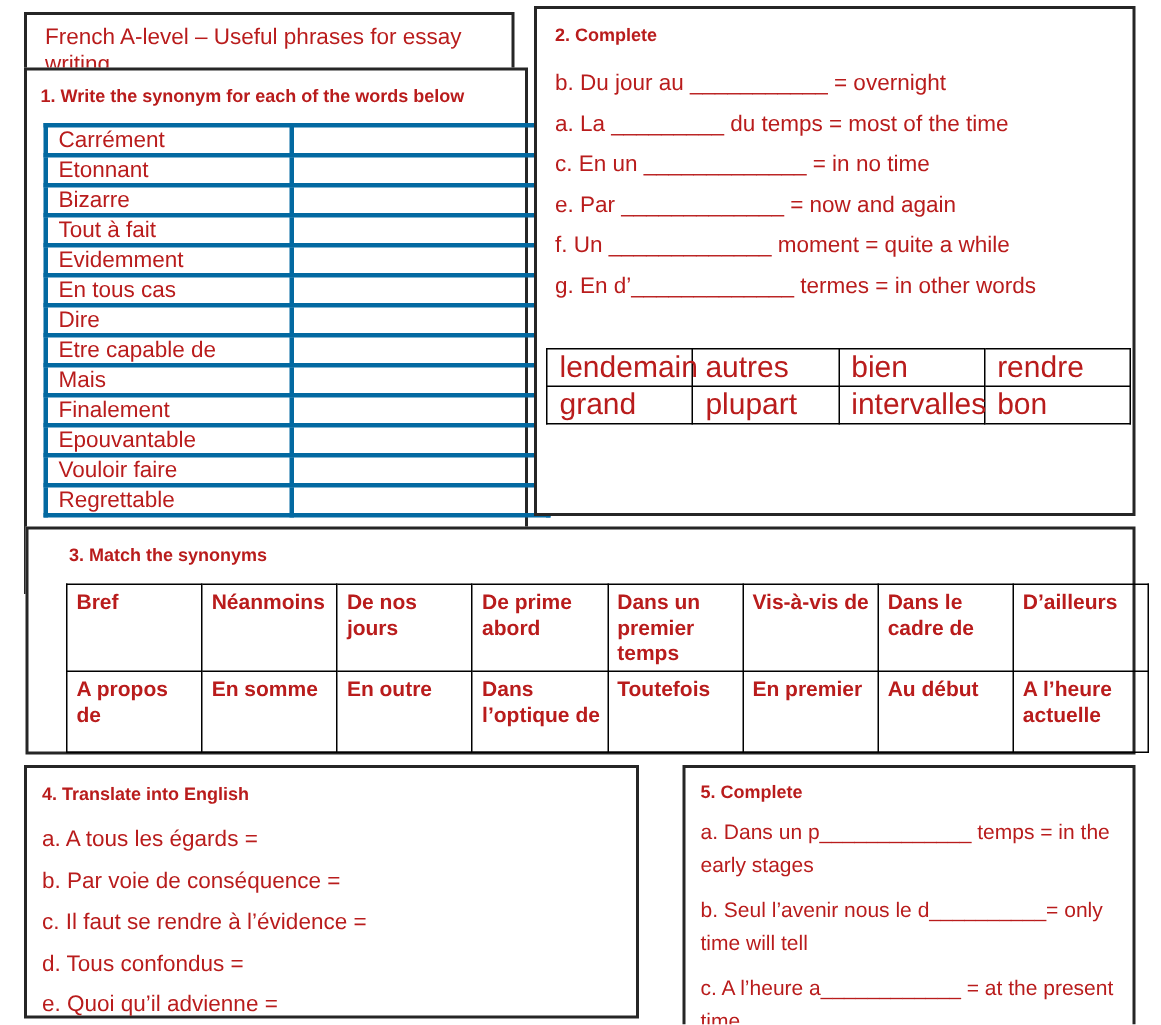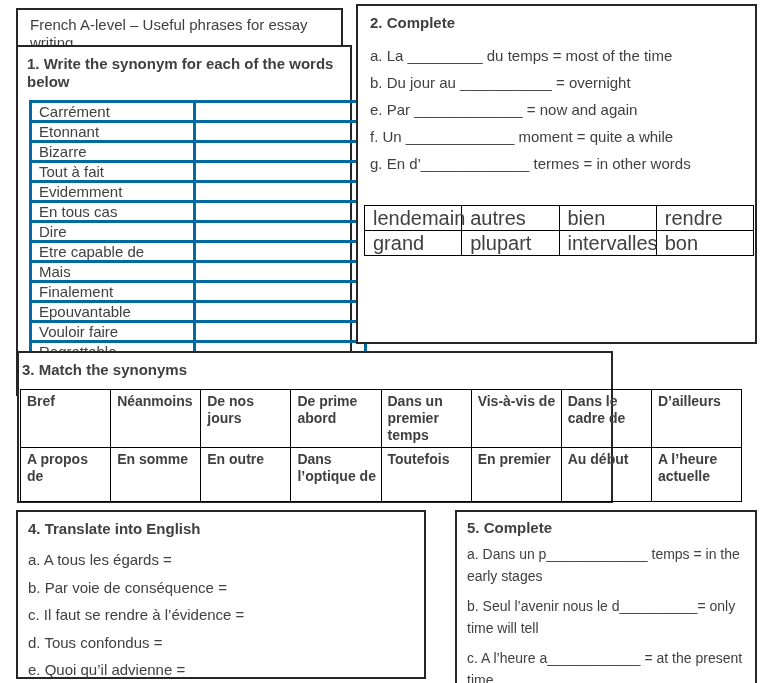--- a/index.html
+++ b/index.html
@@ -1,19 +1,19 @@
 <!DOCTYPE html>
 <html><head>
 <meta charset="utf-8">
 <style>
   html,body{margin:0;padding:0;background:#fff;}
   #page{position:relative;width:774px;height:683px;background:#ffffff;overflow:hidden;
-        font-family:"Liberation Sans",sans-serif;color:#404040;}
+        font-family:"Liberation Sans",sans-serif;color:#b91c1c;}
   .box{position:absolute;border:2px solid #262626;background:#fff;box-sizing:border-box;}
-  h2{font-size:15px;font-weight:bold;margin:0;line-height:18px;}
+  h2{font-size:12px;font-weight:bold;margin:0;line-height:18px;}
 
   
   #title-box{left:16px;top:8px;width:327px;height:40px;padding:6px 12px;font-size:15px;line-height:18px;}
 
   
   #box1{left:16px;top:45px;width:336px;height:351px;padding:8px 9px;}
   #box1 h2{margin-bottom:9px;}
   #synonym-table{border-collapse:collapse;table-layout:fixed;width:311px;margin-left:2px;}
   #synonym-table td{border:3px solid #0369a1;height:17px;font-size:15px;line-height:17px;
                     padding:0 2px 0 7px;overflow:hidden;white-space:nowrap;}
@@ -22,21 +22,21 @@
 
   
   #box2{left:356px;top:4px;width:401px;height:340px;padding:8px 12px;font-size:15px;}
   #box2 h2{margin-bottom:16px;}
   #box2 p.fill{margin:0 0 11px;line-height:16px;white-space:nowrap;}
   #word-bank{border-collapse:collapse;table-layout:fixed;width:390px;margin-left:-6px;margin-top:33px;}
   #word-bank td{border:1px solid #000;width:25%;height:24px;font-size:20px;line-height:17px;
                 padding:0 2px 0 8px;vertical-align:middle;}
 
   
-  #box3{left:17px;top:351px;width:596px;height:152px;padding:8px 3px;}
+  #box3{left:17px;top:351px;width:740px;height:152px;padding:8px 27px;}
   #box3 h2{margin-bottom:10px;}
   #match-table{border-collapse:collapse;table-layout:fixed;width:722px;margin-left:-2px;}
   #match-table td{border:1px solid #000;vertical-align:top;font-size:14px;line-height:17px;
                   padding:3px 4px 3px 6px;font-weight:bold;}
   #match-table tr.r1 td{height:48px;}
   #match-table tr.r2 td{height:47px;}
 
   
   #box4{left:16px;top:510px;width:410px;height:169px;padding:8px 10px;font-size:15px;}
   #box4 h2{margin-bottom:14px;}
@@ -111,22 +111,23 @@
         <tr>
             <td class="word">Regrettable</td>
             <td class="answer"></td>
           </tr>
       </tbody>
     </table>
   </div>
 
   <div class="box" id="box2">
     <h2>2. Complete</h2>
+    <p class="fill">b. Du jour au ___________ = overnight</p>
     <p class="fill">a. La _________ du temps = most of the time</p>
-    <p class="fill">b. Du jour au ___________ = overnight</p>
+    <p class="fill">c. En un _____________ = in no time</p>
     <p class="fill">e. Par _____________ = now and again</p>
     <p class="fill">f. Un _____________ moment = quite a while</p>
     <p class="fill">g. En d’_____________ termes = in other words</p>
     <table id="word-bank">
       <tbody>
         <tr>
           <td>lendemain</td>
           <td>autres</td>
           <td>bien</td>
           <td>rendre</td>

